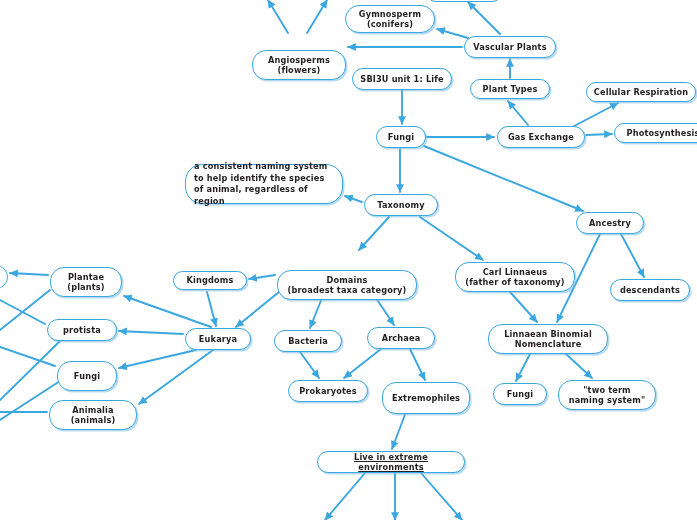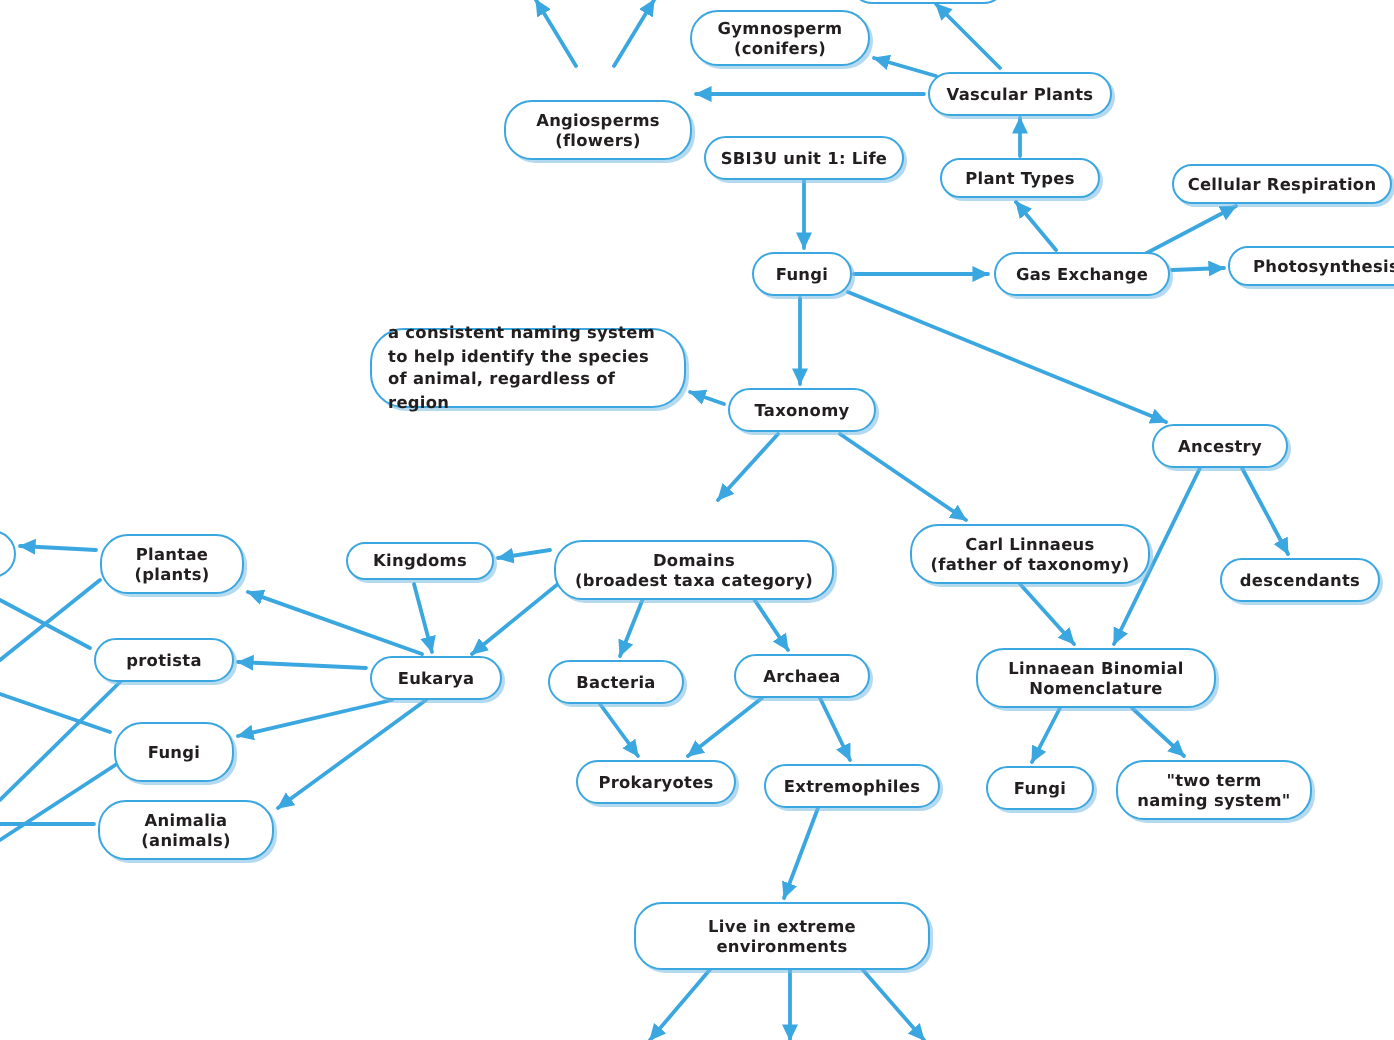--- a/index.html
+++ b/index.html
@@ -123,22 +123,22 @@
       <div class="node note" style="left: 185px; top: 164px; width: 158px; height: 40px;"><span>a consistent naming system
 to help identify the species
 of animal, regardless of region</span></div>
       <div class="node" style="left: 277px; top: 252px; width: 140px; height: 30px; margin-top: 18px;"><span>Domains
 (broadest taxa category)</span></div>
       <div class="node" style="left: 173px; top: 271px; width: 74px; height: 19px;"><span>Kingdoms</span></div>
       <div class="node" style="left: 185px; top: 328px; width: 66px; height: 22px;"><span>Eukarya</span></div>
       <div class="node" style="left: 274px; top: 330px; width: 68px; height: 22px;"><span>Bacteria</span></div>
       <div class="node" style="left: 367px; top: 327px; width: 68px; height: 22px;"><span>Archaea</span></div>
       <div class="node" style="left: 288px; top: 380px; width: 80px; height: 22px;"><span>Prokaryotes</span></div>
-      <div class="node" style="left: 382px; top: 382px; width: 88px; height: 22px;"><span>Extremophiles</span></div>
-      <div class="node" style="left: 317px; top: 451px; width: 148px; height: 34px;"><span>Live in extreme environments</span></div>
+      <div class="node" style="left: 382px; top: 382px; width: 88px; height: 32px;"><span>Extremophiles</span></div>
+      <div class="node" style="left: 317px; top: 451px; width: 148px; height: 22px; text-decoration: underline;"><span>Live in extreme environments</span></div>
       <div class="node" style="left: 50px; top: 267px; width: 72px; height: 30px;"><span>Plantae
 (plants)</span></div>
       <div class="node" style="left: 47px; top: 319px; width: 70px; height: 22px;"><span>protista</span></div>
       <div class="node" style="left: 57px; top: 361px; width: 60px; height: 30px;"><span>Fungi</span></div>
       <div class="node" style="left: 49px; top: 400px; width: 88px; height: 30px;"><span>Animalia
 (animals)</span></div>
       <div class="node" style="left: 455px; top: 262px; width: 120px; height: 30px;"><span>Carl Linnaeus
 (father of taxonomy)</span></div>
       <div class="node" style="left: 576px; top: 212px; width: 68px; height: 22px;"><span>Ancestry</span></div>
       <div class="node" style="left: 610px; top: 279px; width: 80px; height: 22px;"><span>descendants</span></div>

